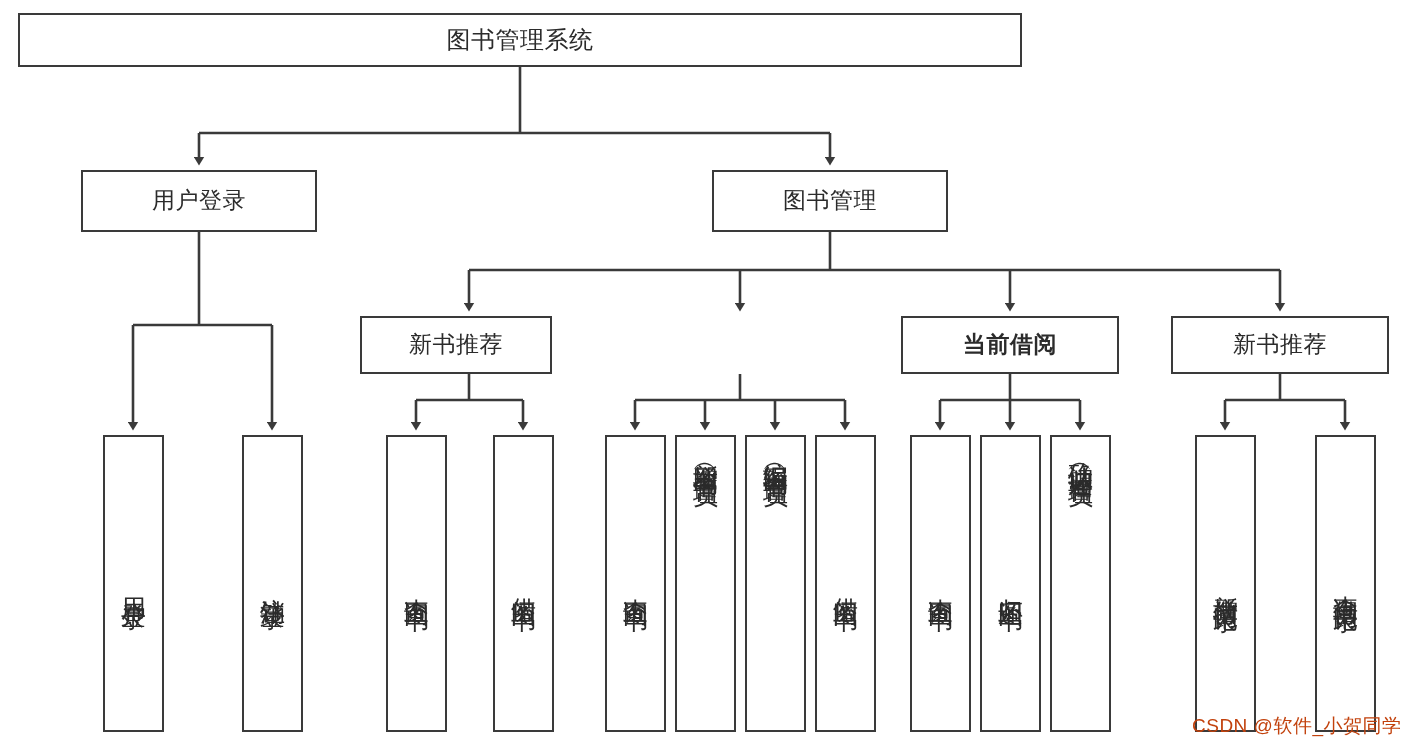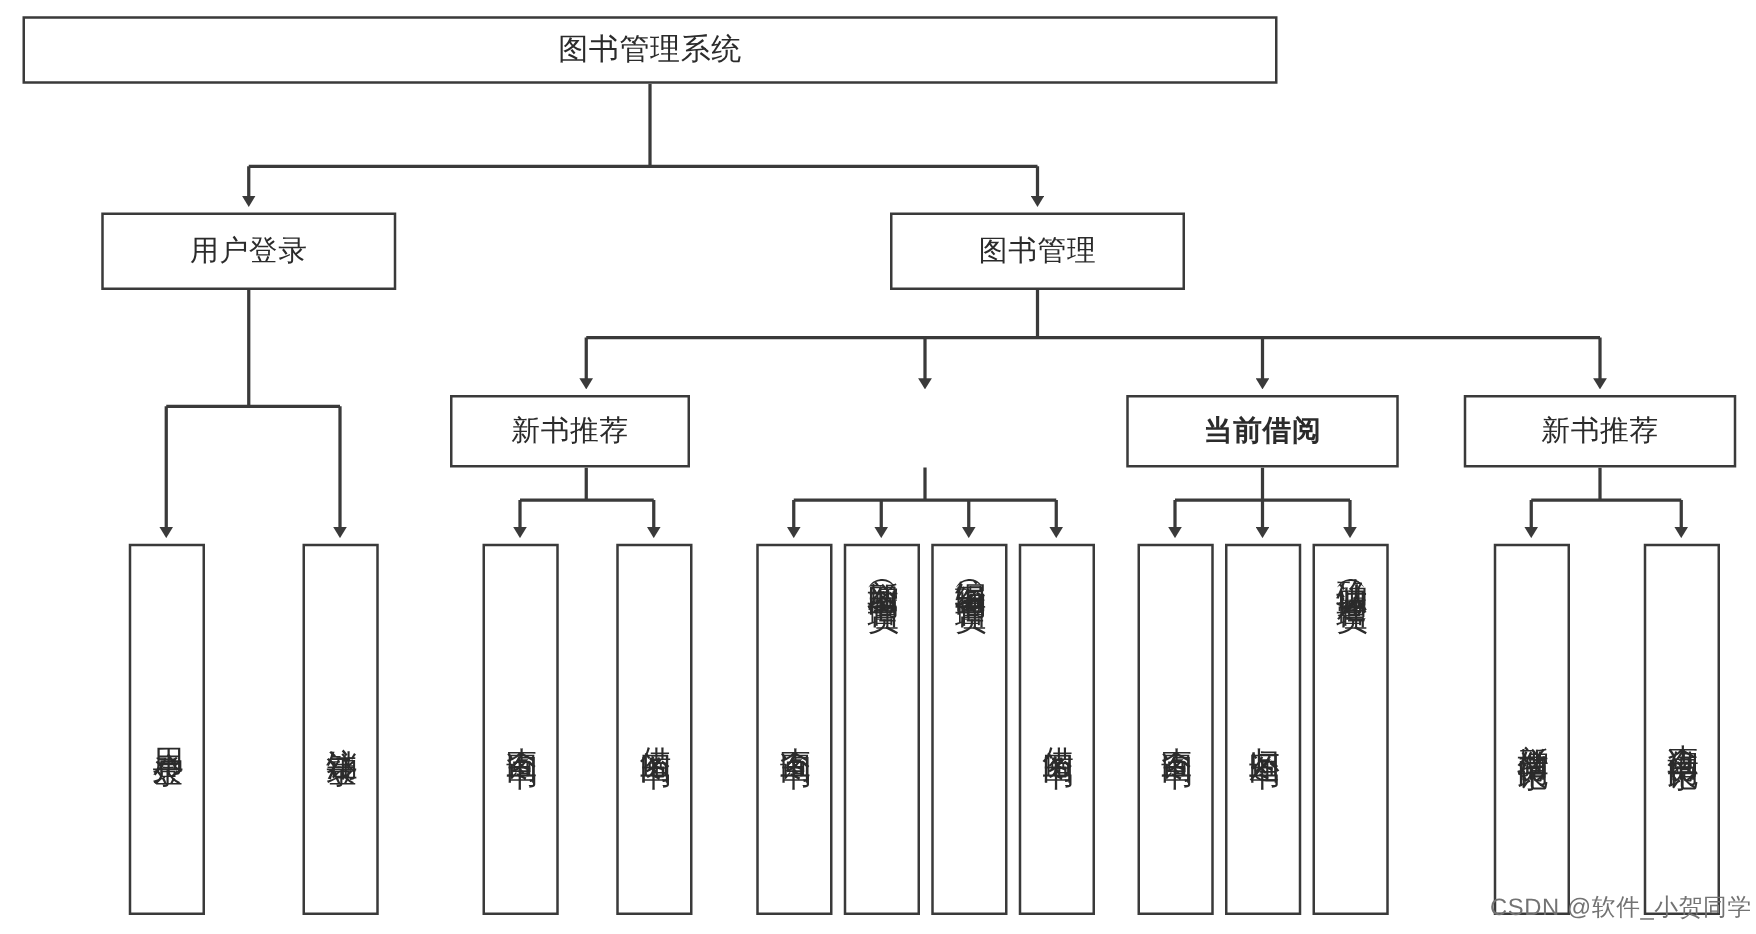--- a/index.html
+++ b/index.html
@@ -62,21 +62,21 @@
   }
   .node.vert.top .node-label {
     margin-top: 0;
   }
   .node.vert.top {
     align-items: flex-start;
   }
   .node.root .node-label { font-size: 24px; }
   .watermark {
     position: absolute;
-    color: #737373;
+    color: #c2410c;
     font-size: 19px;
     white-space: nowrap;
     letter-spacing: 0.5px;
   }
 </style>
 </head>
 <body>
 
 <div id="canvas">
 

